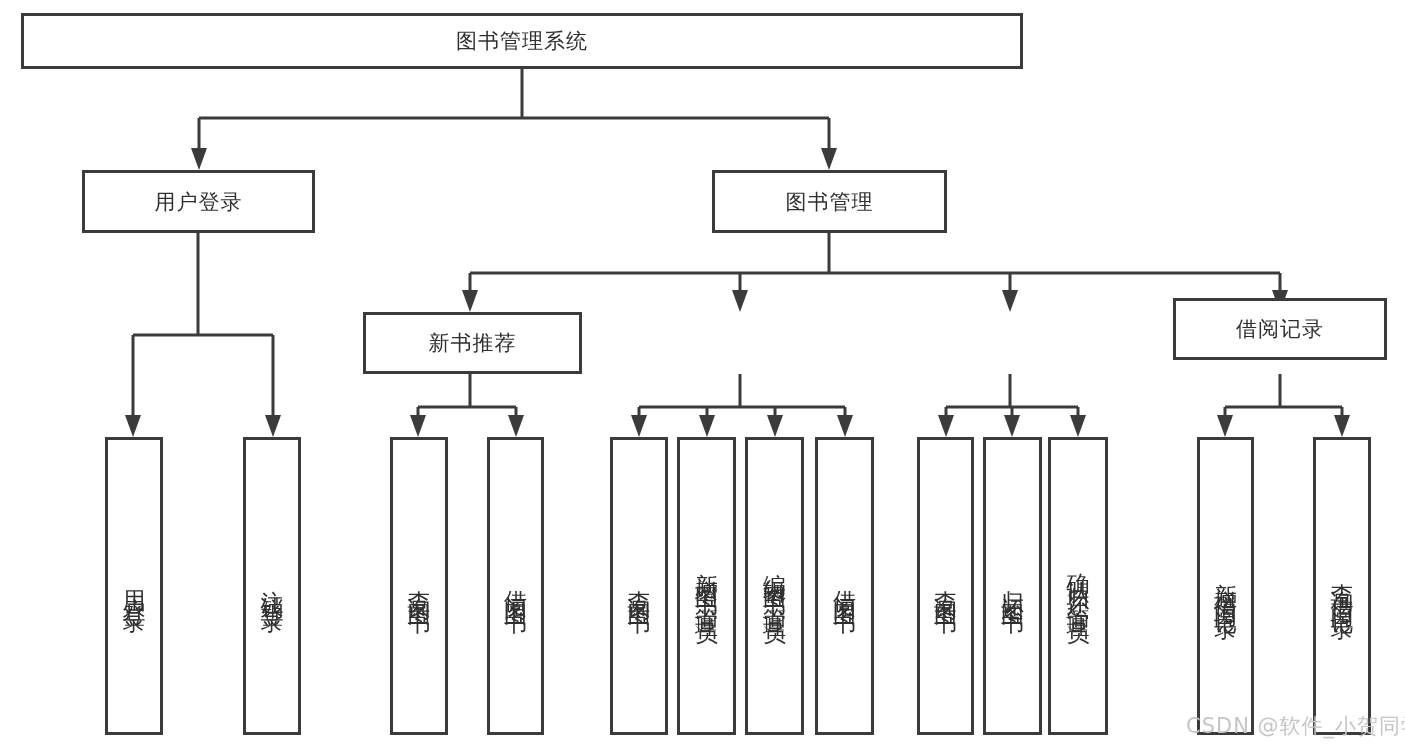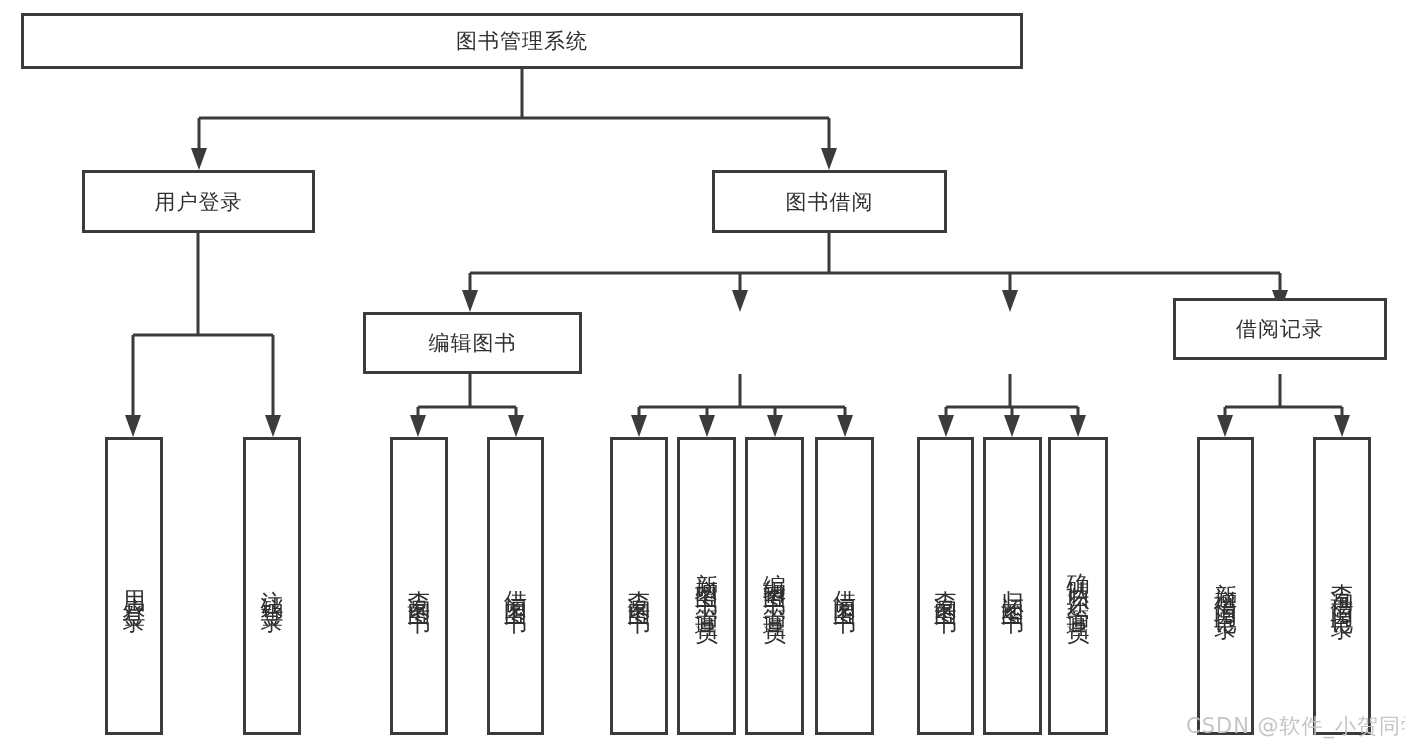--- a/index.html
+++ b/index.html
@@ -105,25 +105,25 @@
   </svg>
 
   <div class="node hbox" style="left:21px; top:13px; width:1002px; height:56px;">
     <span>图书管理系统</span>
   </div>
 
   <div class="node hbox" style="left:82px; top:170px; width:233px; height:63px;">
     <span>用户登录</span>
   </div>
   <div class="node hbox" style="left:712px; top:170px; width:235px; height:63px;">
-    <span>图书借阅</span>
+    <span>图书管理</span>
   </div>
 
   <div class="node hbox" style="left:363px; top:312px; width:219px; height:62px;">
-    <span>编辑图书</span>
+    <span>新书推荐</span>
   </div>
   <div class="node hbox" style="left:1173px; top:298px; width:214px; height:62px;">
     <span>借阅记录</span>
   </div>
 
   <div class="node vbox" style="left:105px; width:58px;">
     <span class="vtext">用户登录</span>
   </div>
   <div class="node vbox" style="left:243px; width:58px;">
     <span class="vtext">注销登录</span>

